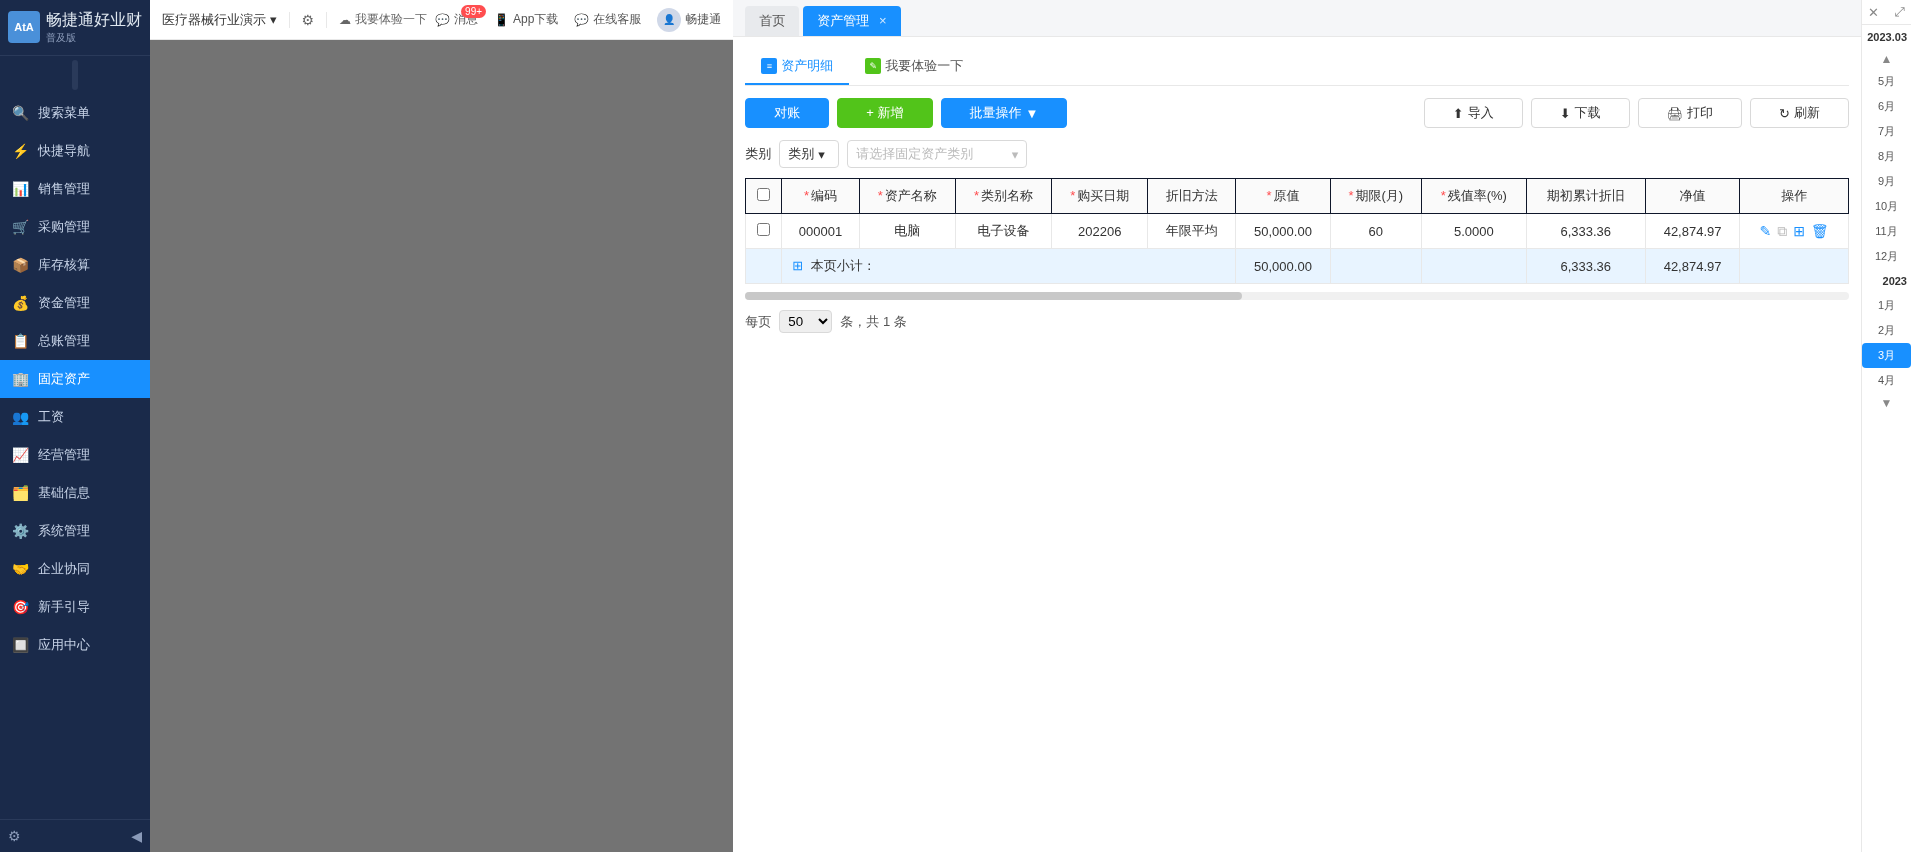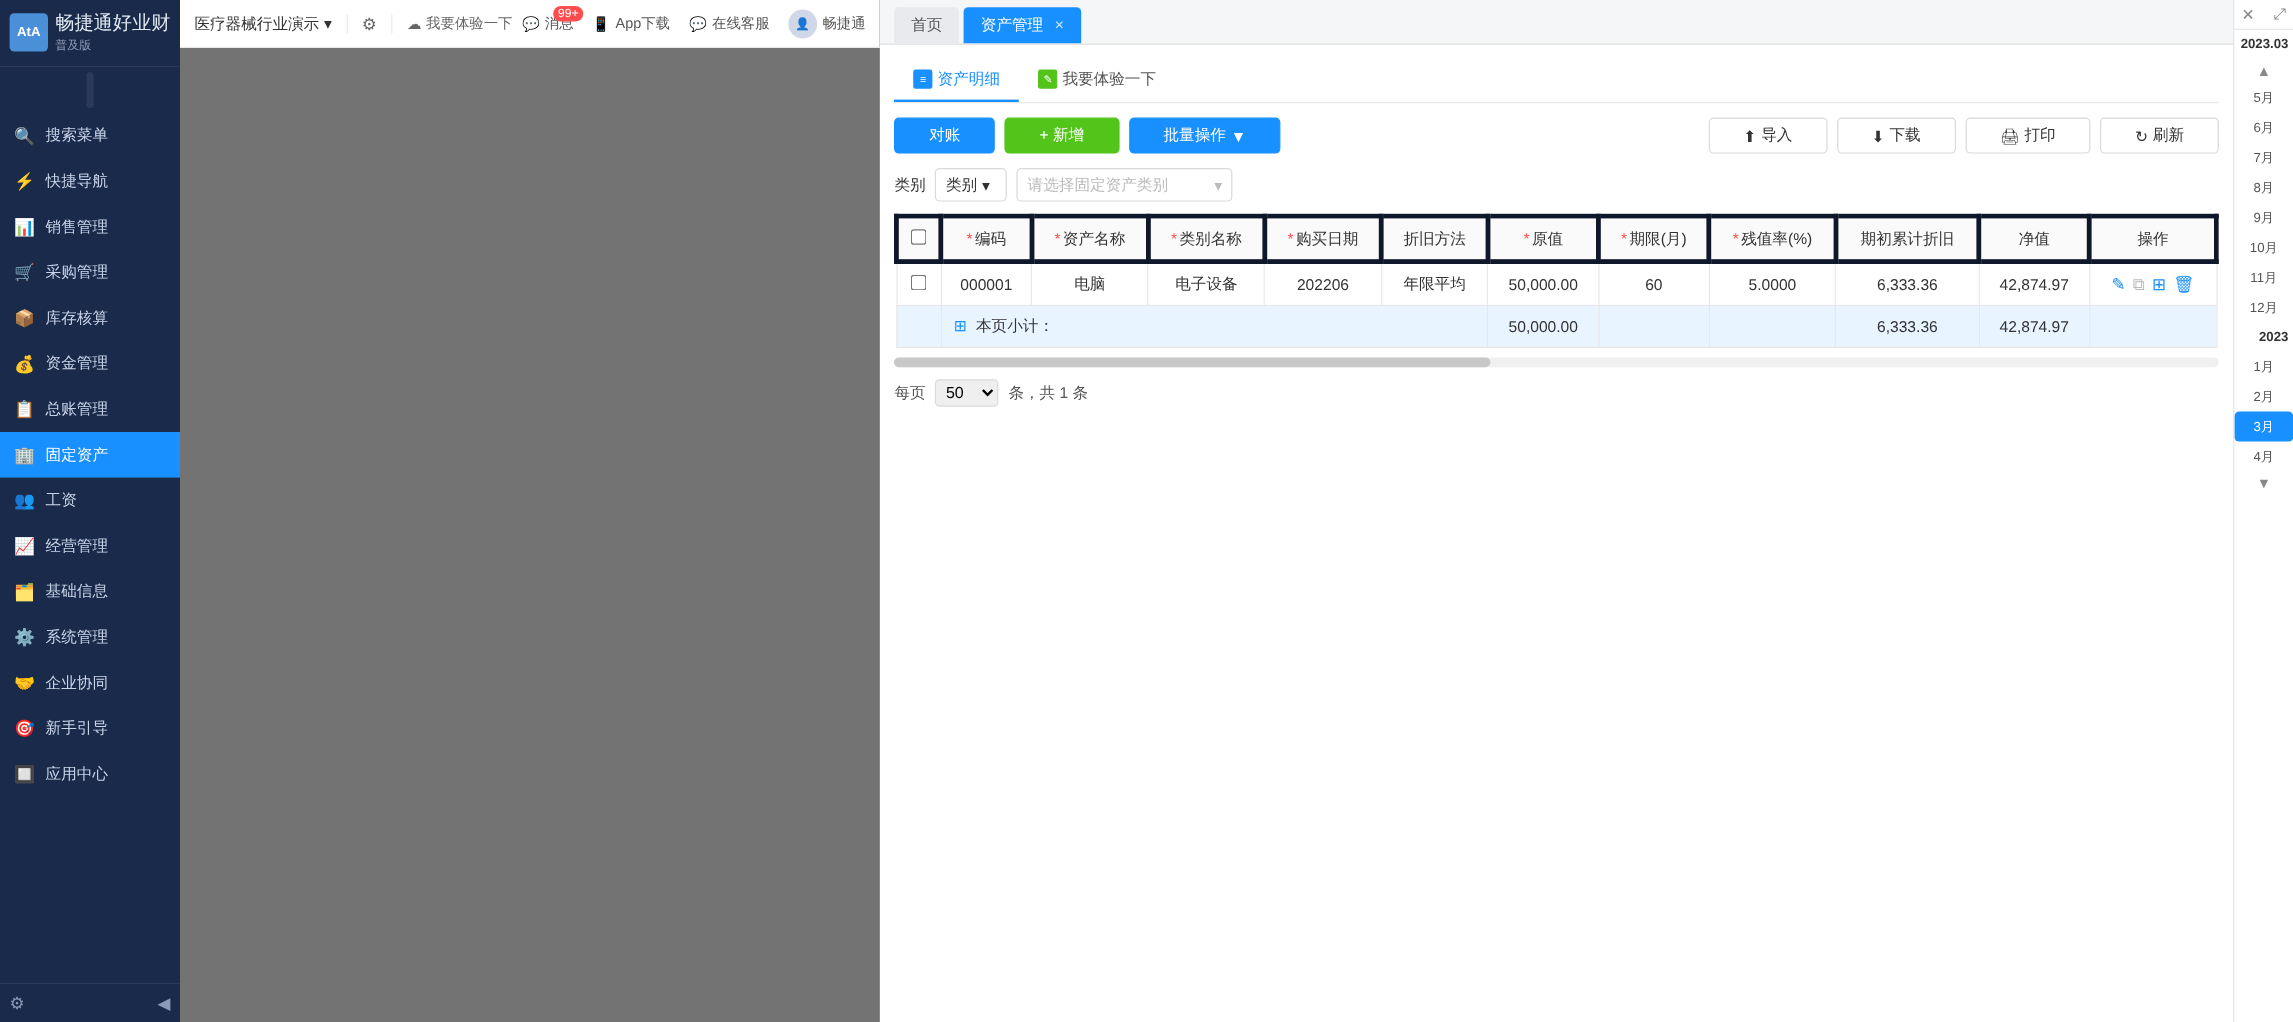--- a/index.html
+++ b/index.html
@@ -338,21 +338,21 @@
     .table-wrap {
       overflow-x: auto;
     }
     table {
       width: 100%;
       border-collapse: collapse;
       font-size: 13px;
     }
     th {
       background: #fafafa;
-      border: 4px solid #0f172a;
+      border: 1px solid #0f172a;
       padding: 8px 10px;
       text-align: center;
       color: #333;
       font-weight: normal;
       white-space: nowrap;
     }
     th .required {
       color: #ff4d4f;
       margin-right: 2px;
     }

